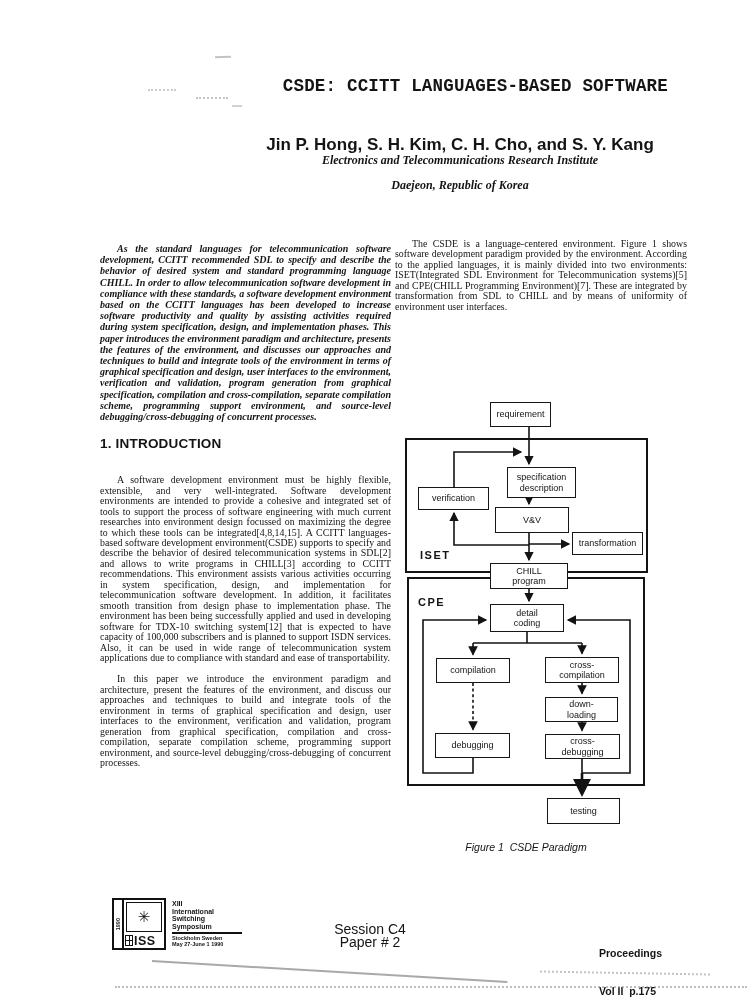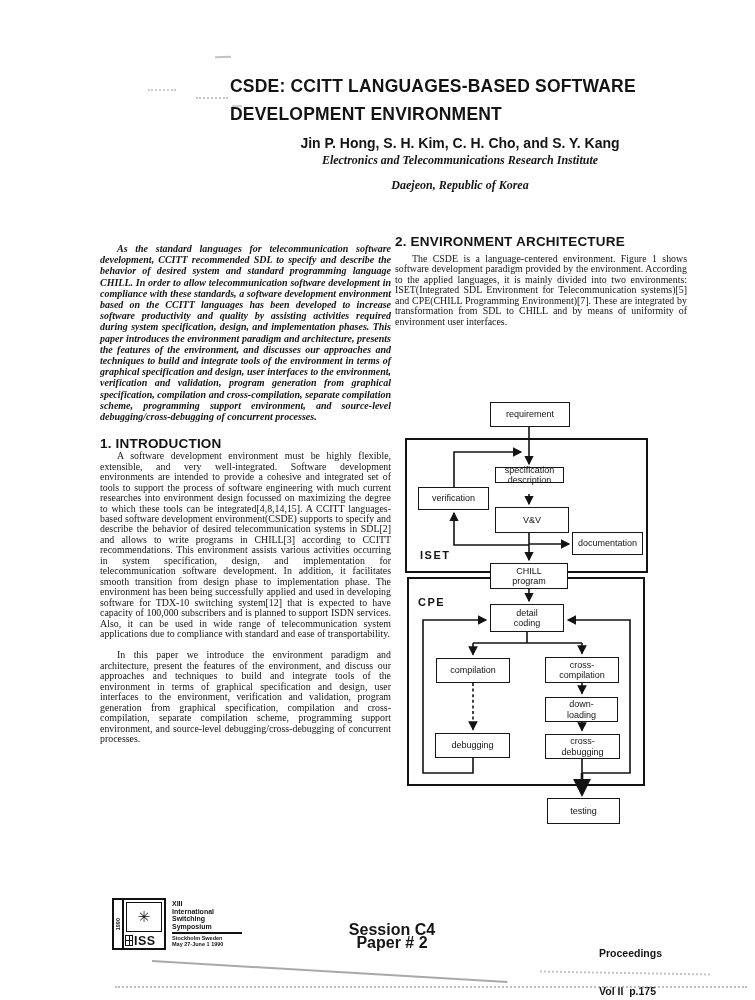--- a/index.html
+++ b/index.html
@@ -2,58 +2,58 @@
 <html><head>
 <meta charset="utf-8">
 <style>
   * { margin:0; padding:0; box-sizing:border-box; }
   html,body { width:755px; height:1000px; }
   body { background:#ffffff; color:#141414; position:relative; overflow:hidden;
          font-family:"Liberation Serif", serif; }
   .abs { position:absolute; }
 
   
-  .title-block { left:230px; top:73px; width:438px; text-align:left;
-    font-family:Liberation Sans, sans-serif; font-weight:bold;
+  .title-block { left:230px; top:73px; width:438px; text-align:right;
+    font-family:Liberation Mono, monospace; font-weight:bold;
     font-size:17.5px; line-height:27.5px; letter-spacing:0.2px; }
   .authors { left:230px; top:135px; width:460px; text-align:center;
-    font-family:"Liberation Sans", sans-serif; font-weight:bold; font-size:14px; }
+    font-family:"Liberation Sans", sans-serif; font-weight:bold; font-size:17px; }
   .affiliation { left:230px; top:153px; width:460px; text-align:center;
     font-style:italic; font-weight:bold; font-size:12px; }
   .location { left:230px; top:178px; width:460px; text-align:center;
     font-style:italic; font-weight:bold; font-size:12px; }
 
   
   .col-left  { left:100px; top:234px; width:291px; }
   .col-right { left:395px; top:234px; width:292px; }
   .abstract-head { text-align:center; font-family:"Liberation Sans", sans-serif;
     font-style:italic; font-weight:bold; font-size:12.5px; letter-spacing:0.5px; }
   .abstract-text { margin-top:9px; font-style:italic; font-weight:bold;
     font-size:10px; line-height:11.2px; text-align:justify; text-indent:17px; }
   .sec-head { font-family:"Liberation Sans", sans-serif; font-weight:bold;
     font-size:13.5px; letter-spacing:0.2px; }
   .intro-head { margin-top:14px; }
   .body-text { font-size:9.9px; line-height:10.45px; text-align:justify; text-indent:17px; }
-  .p1 { margin-top:0; }
+  .p1 { margin-top:24px; }
   .p2 { margin-top:11px; }
   .sub-head { margin-top:13px; font-weight:bold; font-size:11.5px; }
   .arch-p { margin-top:5px; }
 
   
   .fig { left:400px; top:398px; width:252px; height:465px; }
   .fig svg { position:absolute; left:0; top:0; z-index:2; pointer-events:none; }
   .region { position:absolute; border:2px solid #131313; background:transparent; z-index:1; }
   .r-iset { left:5px; top:40px; width:243px; height:135px; }
   .r-cpe  { left:7px; top:179px; width:238px; height:209px; }
   .node { position:absolute; z-index:3; background:#ffffff; border:1.6px solid #161616;
     display:flex; align-items:center; justify-content:center; text-align:center;
     font-family:"Liberation Sans", sans-serif; font-size:9px; line-height:10.5px;
     white-space:pre-line; }
-  .n-req   { left:90px;  top:4px;   width:80px; height:25px; }
-  .n-spec  { left:95px;  top:69px;  width:69px; height:16px; }
+  .n-req   { left:90px;  top:4px;   width:61px; height:25px; }
+  .n-spec  { left:107px;  top:69px;  width:69px; height:31px; }
   .n-dec   { left:18px;  top:89px;  width:71px; height:23px; }
   .n-vv    { left:95px;  top:109px; width:74px; height:26px; }
   .n-doc   { left:172px; top:134px; width:71px; height:23px; }
   .n-chill { left:90px;  top:165px; width:78px; height:26px; }
   .n-det   { left:90px;  top:206px; width:74px; height:28px; }
   .n-comp  { left:36px;  top:260px; width:74px; height:25px; }
   .n-xcomp { left:145px; top:259px; width:74px; height:26px; }
   .n-down  { left:145px; top:299px; width:73px; height:25px; }
   .n-debug { left:35px;  top:335px; width:75px; height:25px; }
   .n-xdbg  { left:145px; top:336px; width:75px; height:25px; }
@@ -82,23 +82,23 @@
   .logo-bottom { height:15px; display:flex; align-items:center; gap:1px; padding-left:1px; }
   .logo-grid { width:8px; height:11px; display:grid; grid-template-columns:1fr 1fr;
     grid-template-rows:1fr 1fr; gap:1px; background:#111; padding:1px; }
   .logo-grid i { background:#fff; }
   .logo-iss { font-family:"Liberation Sans", sans-serif; font-weight:900;
     font-size:12.5px; letter-spacing:0.5px; line-height:12px; }
   .symposium { left:172px; top:900px; width:70px; font-family:"Liberation Sans", sans-serif; }
   .symp-lines { font-weight:bold; font-size:7px; line-height:7.6px; white-space:pre-line; }
   .venue-lines { margin-top:2px; border-top:2px solid #111; padding-top:1px;
     font-weight:bold; font-size:5.5px; line-height:6px; white-space:pre-line; }
-  .session { left:336px; top:923px; width:112px; text-align:center;
-    font-family:"Liberation Sans", sans-serif; font-weight:bold;
-    font-size:16px; line-height:13px; }
+  .session { left:314px; top:923px; width:112px; text-align:center;
+    font-family:"Liberation Sans", sans-serif; font-weight:normal;
+    font-size:14px; line-height:13px; }
   .proceedings { left:599px; top:922px; width:110px;
     font-family:"Liberation Sans", sans-serif; font-weight:bold;
     font-size:10.5px; line-height:12.5px; white-space:pre; }
 
   
   .art { position:absolute; pointer-events:none; }
   .a1 { left:215px; top:56px;  width:16px; height:2px; background:#8f8f8f; opacity:.55; transform:rotate(-2deg); }
   .a2 { left:148px; top:89px;  width:28px; border-top:2px dotted #8f8f8f; opacity:.45; }
   .a3 { left:196px; top:97px;  width:32px; border-top:2px dotted #8f8f8f; opacity:.5; }
   .a4 { left:232px; top:105px; width:10px; height:1.5px; background:#9a9a9a; opacity:.45; }
@@ -106,35 +106,33 @@
         opacity:.6; transform:rotate(3.4deg); transform-origin:left center; }
   .a6 { left:540px; top:972px; width:170px; border-top:2px dotted #8a8a8a;
         opacity:.5; transform:rotate(1deg); }
   .a7 { left:115px; top:986px; width:632px; border-top:2px dotted #8a8a8a; opacity:.55; }
 </style>
 </head>
 <body>
 
 <div class="abs title-block">
   <div>CSDE: CCITT LANGUAGES-BASED SOFTWARE</div>
-  <div>DEVELOPMENT ENVIRONMENT</div>
 </div>
 <div class="abs authors">Jin P. Hong, S. H. Kim, C. H. Cho, and S. Y. Kang</div>
 <div class="abs affiliation">Electronics and Telecommunications Research Institute</div>
 <div class="abs location">Daejeon, Republic of Korea</div>
 
 <div class="abs col-left">
   <p class="abstract-text">As the standard languages for telecommunication software development, CCITT recommended SDL to specify and describe the behavior of desired system and standard programming language CHILL. In order to allow telecommunication software development in compliance with these standards, a software development environment based on the CCITT languages has been developed to increase software productivity and quality by assisting activities required during system specification, design, and implementation phases. This paper introduces the environment paradigm and architecture, presents the features of the environment, and discusses our approaches and techniques to build and integrate tools of the environment in terms of graphical specification and design, user interfaces to the environment, verification and validation, program generation from graphical specification, compilation and cross-compilation, separate compilation scheme, programming support environment, and source-level debugging/cross-debugging of concurrent processes.</p>
   <div class="sec-head intro-head">1. INTRODUCTION</div>
   <p class="body-text p1">A software development environment must be highly flexible, extensible, and very well-integrated. Software development environments are intended to provide a cohesive and integrated set of tools to support the process of software engineering with much current researches into environment design focussed on maximizing the degree to which these tools can be integrated[4,8,14,15]. A CCITT languages-based software development environment(CSDE) supports to specify and describe the behavior of desired telecommunication systems in SDL[2] and allows to write programs in CHILL[3] according to CCITT recommendations. This environment assists various activities occurring in system specification, design, and implementation for telecommunication software development. In addition, it facilitates smooth transition from design phase to implementation phase. The environment has been being successfully applied and used in developing software for TDX-10 switching system[12] that is expected to have capacity of 100,000 subscribers and is planned to support ISDN services. Also, it can be used in wide range of telecommunication system applications due to compliance with standard and ease of transportability.</p>
   <p class="body-text p2">In this paper we introduce the environment paradigm and architecture, present the features of the environment, and discuss our approaches and techniques to build and integrate tools of the environment in terms of graphical specification and design, user interfaces to the environment, verification and validation, program generation from graphical specification, compilation and cross-compilation, separate compilation scheme, programming support environment, and source-level debugging/cross-debugging of concurrent processes.</p>
 </div>
 
 <div class="abs col-right">
-  <div class="sec-head">2. ENVIRONMENT ARCHITECTURE</div>
   <p class="body-text arch-p">The CSDE is a language-centered environment. Figure 1 shows software development paradigm provided by the environment. According to the applied languages, it is mainly divided into two environments: ISET(Integrated SDL Environment for Telecommunication systems)[5] and CPE(CHILL Programming Environment)[7]. These are integrated by transformation from SDL to CHILL and by means of uniformity of environment user interfaces.</p>
 </div>
 
 <div class="abs fig">
   <div class="region r-iset"></div>
   <div class="region r-cpe"></div>
 
   <svg width="252" height="465" viewBox="0 0 252 465">
     <defs>
       <marker id="ah" markerWidth="8" markerHeight="8" refX="5.2" refY="3" orient="auto">
@@ -160,37 +158,38 @@
     <path class="ln" d="M73,360 V375 H23 V222 H86" marker-end="url(#ah)"></path>
     <path class="ln" d="M182,361 V375 H230 V222 H168" marker-end="url(#ah)"></path>
     <path class="ln thick" d="M182,375 V395" marker-end="url(#ahb)"></path>
   </svg>
 
   <div class="node n-req">requirement</div>
   <div class="node n-spec">specification
 description</div>
   <div class="node n-dec">verification</div>
   <div class="node n-vv">V&amp;V</div>
-  <div class="node n-doc">documentation</div>
+  <div class="node n-doc">transformation</div>
   <div class="node n-chill">CHILL
 program</div>
   <div class="node n-det">detail
 coding</div>
   <div class="node n-comp">compilation</div>
   <div class="node n-xcomp">cross-
 compilation</div>
   <div class="node n-down">down-
 loading</div>
   <div class="node n-debug">debugging</div>
   <div class="node n-xdbg">cross-
 debugging</div>
   <div class="node n-test">testing</div>
 
   <div class="region-label l-iset">ISET</div>
   <div class="region-label l-cpe">CPE</div>
+  <div class="fig-caption">Figure 1  CSDE Paradigm</div>
 </div>
 
 <div class="abs logo">
   <div class="logo-strip">
     <span>1990</span>
   </div>
   <div class="logo-main">
     <div class="logo-star-box">✳</div>
     <div class="logo-bottom">
       <div class="logo-grid">

